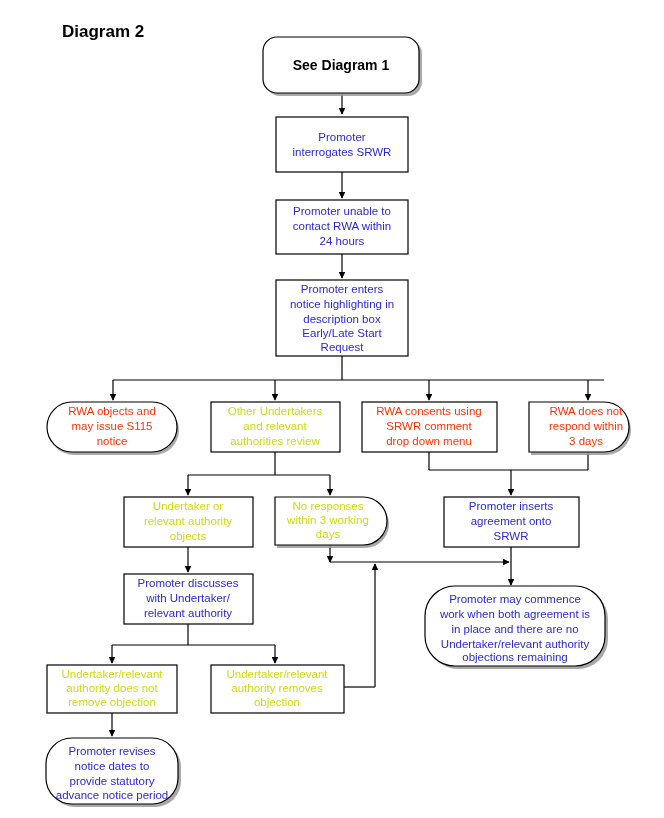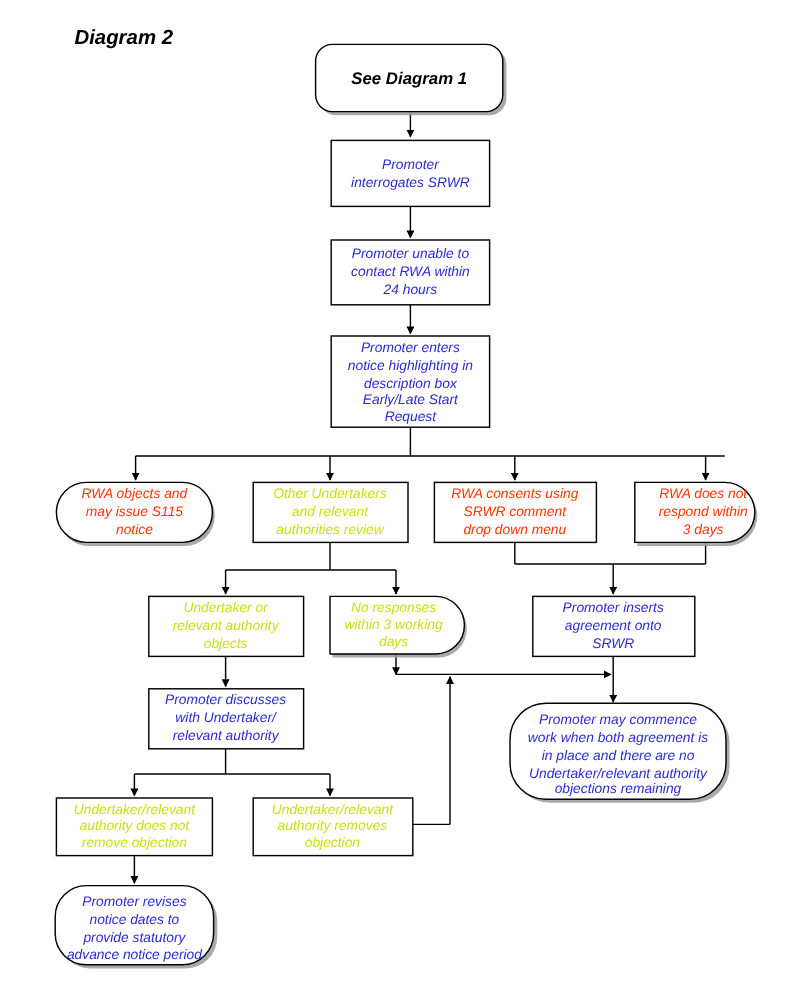--- a/index.html
+++ b/index.html
@@ -11,21 +11,20 @@
     width: 664px;
     height: 818px;
     font-family: "Liberation Sans", sans-serif;
     overflow: hidden;
     position: relative;
   }
   #diagram-root {
     position: relative;
     width: 596px;
     height: 818px;
-    font-style: italic;
   }
   svg.flow {
     position: absolute;
     top: 0;
     left: 0;
     width: 664px;
     height: 818px;
   }
   .node-text {
     font-family: "Liberation Sans", sans-serif;

